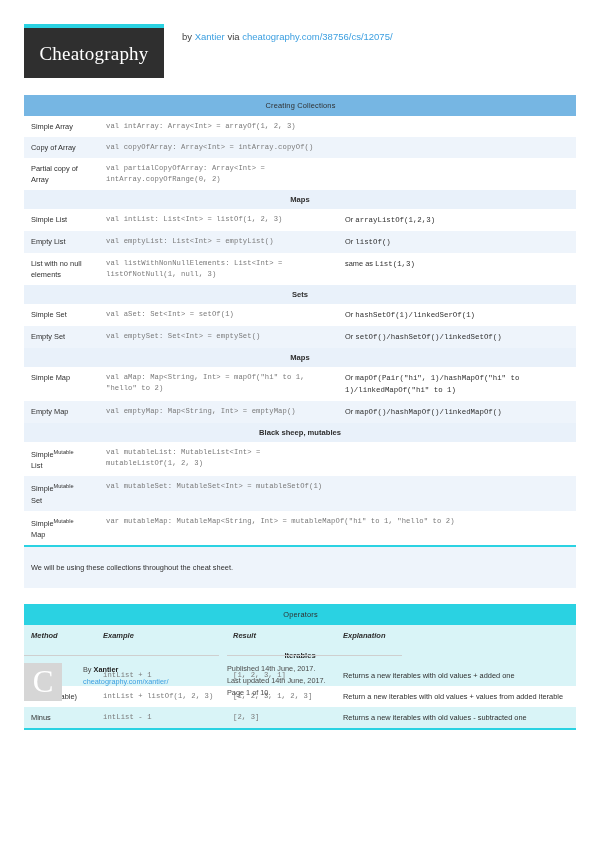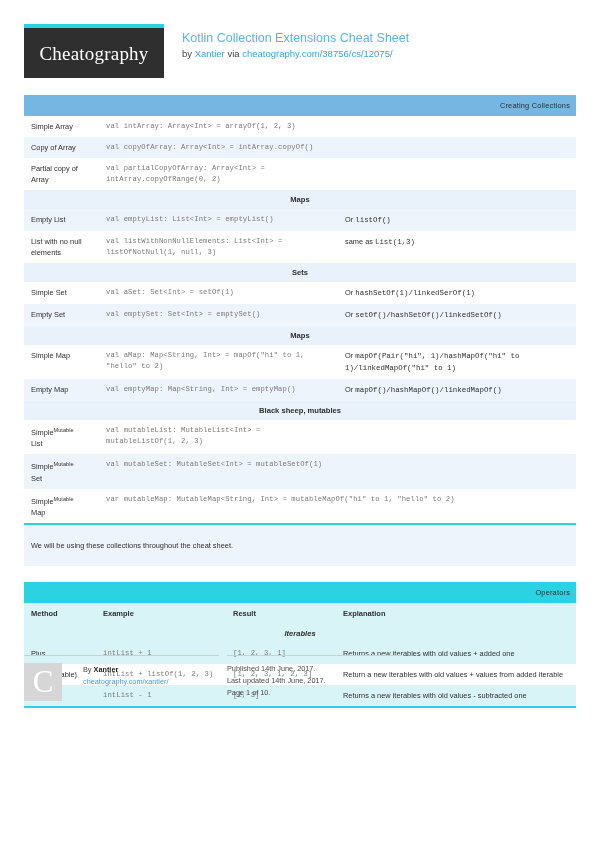--- a/index.html
+++ b/index.html
@@ -60,21 +60,21 @@
   
   .tbl-wrap { padding: 0 24px; margin-top: 17px; }
   table.sheet {
     width: 100%;
     border-collapse: collapse;
     table-layout: fixed;
   }
   .cap {
     font-size: 7.5px;
     color: #ffffff;
-    text-align: right;
+    text-align: center;
     padding: 4px 6px 4px 7px;
     font-weight: normal;
     letter-spacing: .2px;
   }
   .cap.blue { background: #76b6e3; }
   .cap.teal { background: #2ad2e2; }
 
   .sheet td, .sheet th {
     font-size: 7.4px;
     line-height: 11px;
@@ -93,35 +93,36 @@
   .sheet td.label { color: #2f2f2f; }
 
   
   tr.subhead td {
     text-align: center;
     font-weight: bold;
     font-size: 7.6px;
     background: #e9f1fa;
     padding: 4px 6px;
   }
-  tr.subhead.italic td { font-style: italic; font-weight: bold; }
+  tr.subhead.italic td { font-weight: bold; }
 
   
   .blue-tbl tr.odd td { background: #ffffff; }
   .blue-tbl tr.even td { background: #eef4fb; }
   .teal-tbl tr.odd td { background: #ffffff; }
   .teal-tbl tr.even td { background: #d9f4f7; }
   .teal-tbl tr.subhead td { background: #d9f4f7; }
   .teal-tbl tr.colhead th {
     background: #d9f4f7;
     font-weight: bold;
     font-size: 7.5px;
     text-align: left;
     color: #2f2f2f;
     padding: 5px 6px 5px 7px;
+    font-style: italic;
   }
 
   .sup {
     font-size: 5.6px;
     vertical-align: super;
     color: #2f2f2f;
   }
 
   
   .footnote {
@@ -163,21 +164,20 @@
 </head>
 <body>
 
 <div class="page">
 
   <div class="header">
     <div class="logo-box">
       <span class="logo-text">Cheatography</span>
     </div>
     <div class="title-block">
-      <div class="doc-title">Kotlin Collection Extensions Cheat Sheet</div>
       <div class="byline">
         <span>by </span><a class="link" href="#">Xantier</a><span> via </span><a class="link" href="#">cheatography.com/38756/cs/12075/</a>
       </div>
     </div>
   </div>
 
   <div class="tbl-wrap">
     <table class="sheet blue-tbl">
       <colgroup>
           <col style="width:75px">
@@ -200,20 +200,25 @@
         <td class="mono2"></td>
       </tr>
       <tr class="odd">
         <td class="label">Partial copy of Array</td>
         <td class="mono">val partialCopyOfArray: Array&lt;Int&gt; = intArray.copyOfRange(0, 2)</td>
         <td class="mono2"></td>
       </tr>
 
       <tr class="subhead">
         <td colspan="3">Maps</td>
+      </tr>
+      <tr class="odd">
+        <td class="label">Simple List</td>
+        <td class="mono">val intList: List&lt;Int&gt; = listOf(1, 2, 3)</td>
+        <td class="desc"><span>Or </span><span class="mono2" style="font-family:'Liberation Mono',monospace">arrayListOf(1,2,3)</span></td>
       </tr>
       <tr class="even">
         <td class="label">Empty List</td>
         <td class="mono">val emptyList: List&lt;Int&gt; = emptyList()</td>
         <td class="desc"><span>Or </span><span class="mono2" style="font-family:'Liberation Mono',monospace">listOf()</span></td>
       </tr>
       <tr class="odd">
         <td class="label">List with no null elements</td>
         <td class="mono">val listWithNonNullElements: List&lt;Int&gt; = listOfNotNull(1, null, 3)</td>
         <td class="desc"><span>same as </span><span class="mono2" style="font-family:'Liberation Mono',monospace">List(1,3)</span></td>

